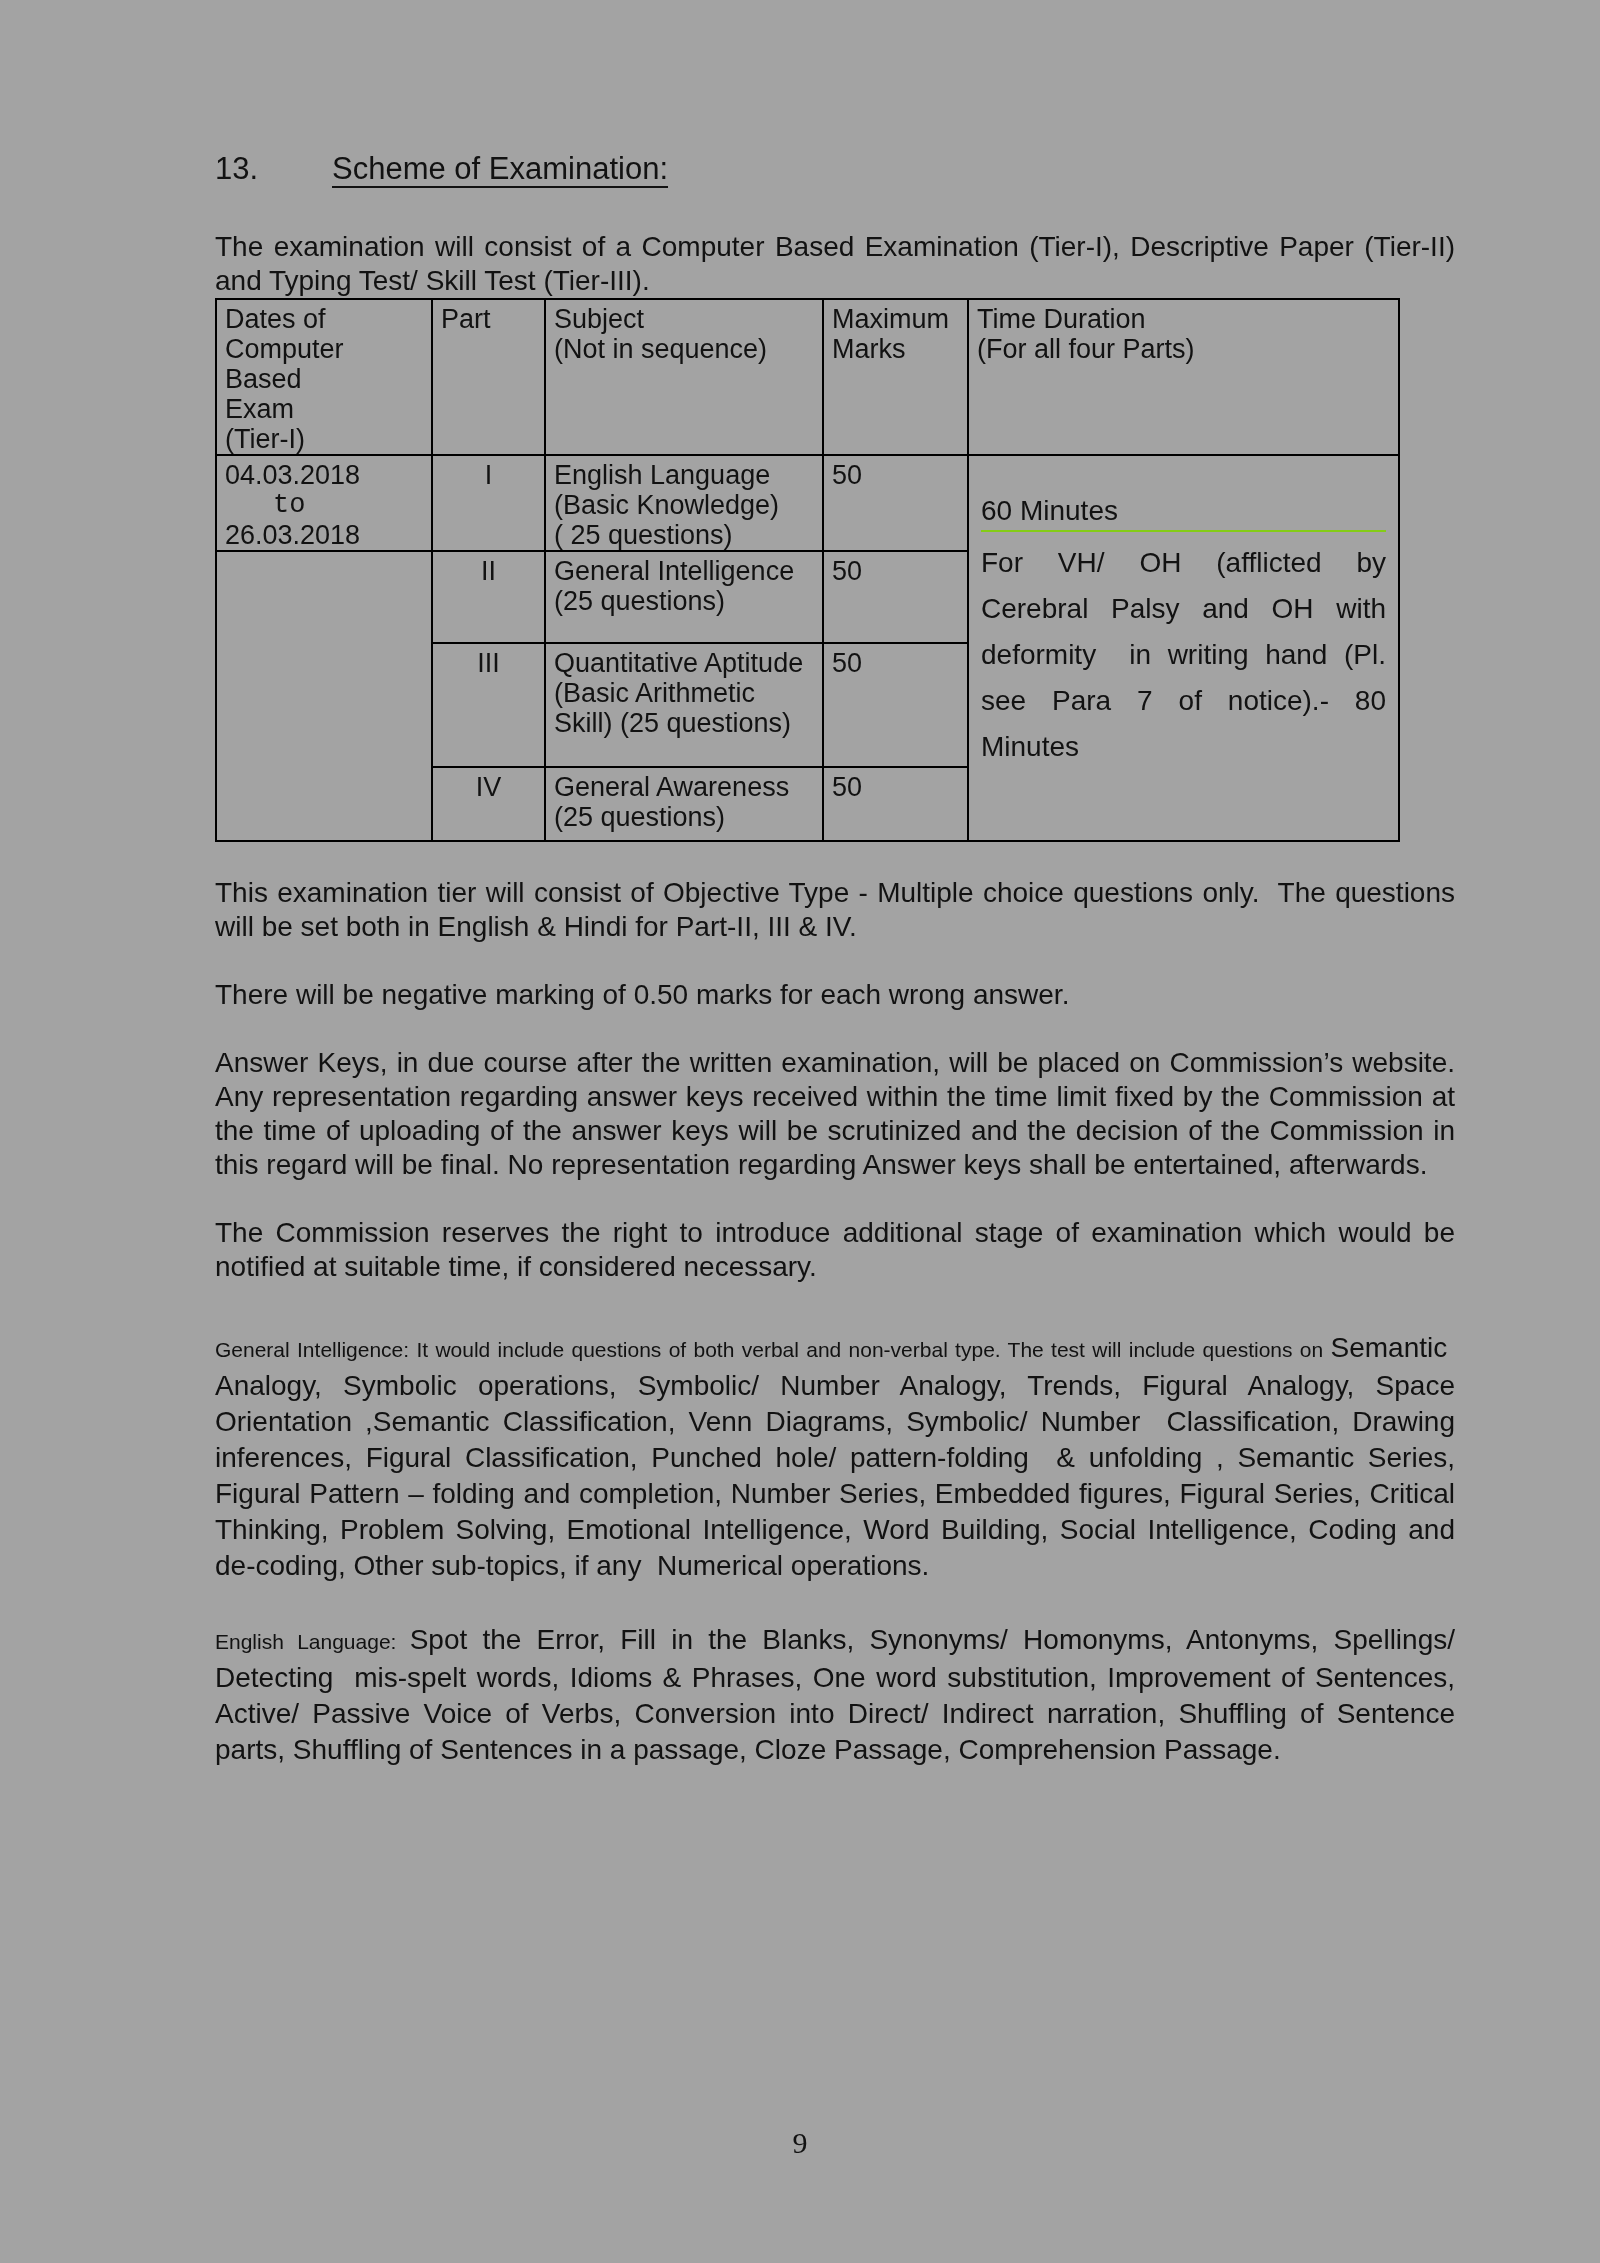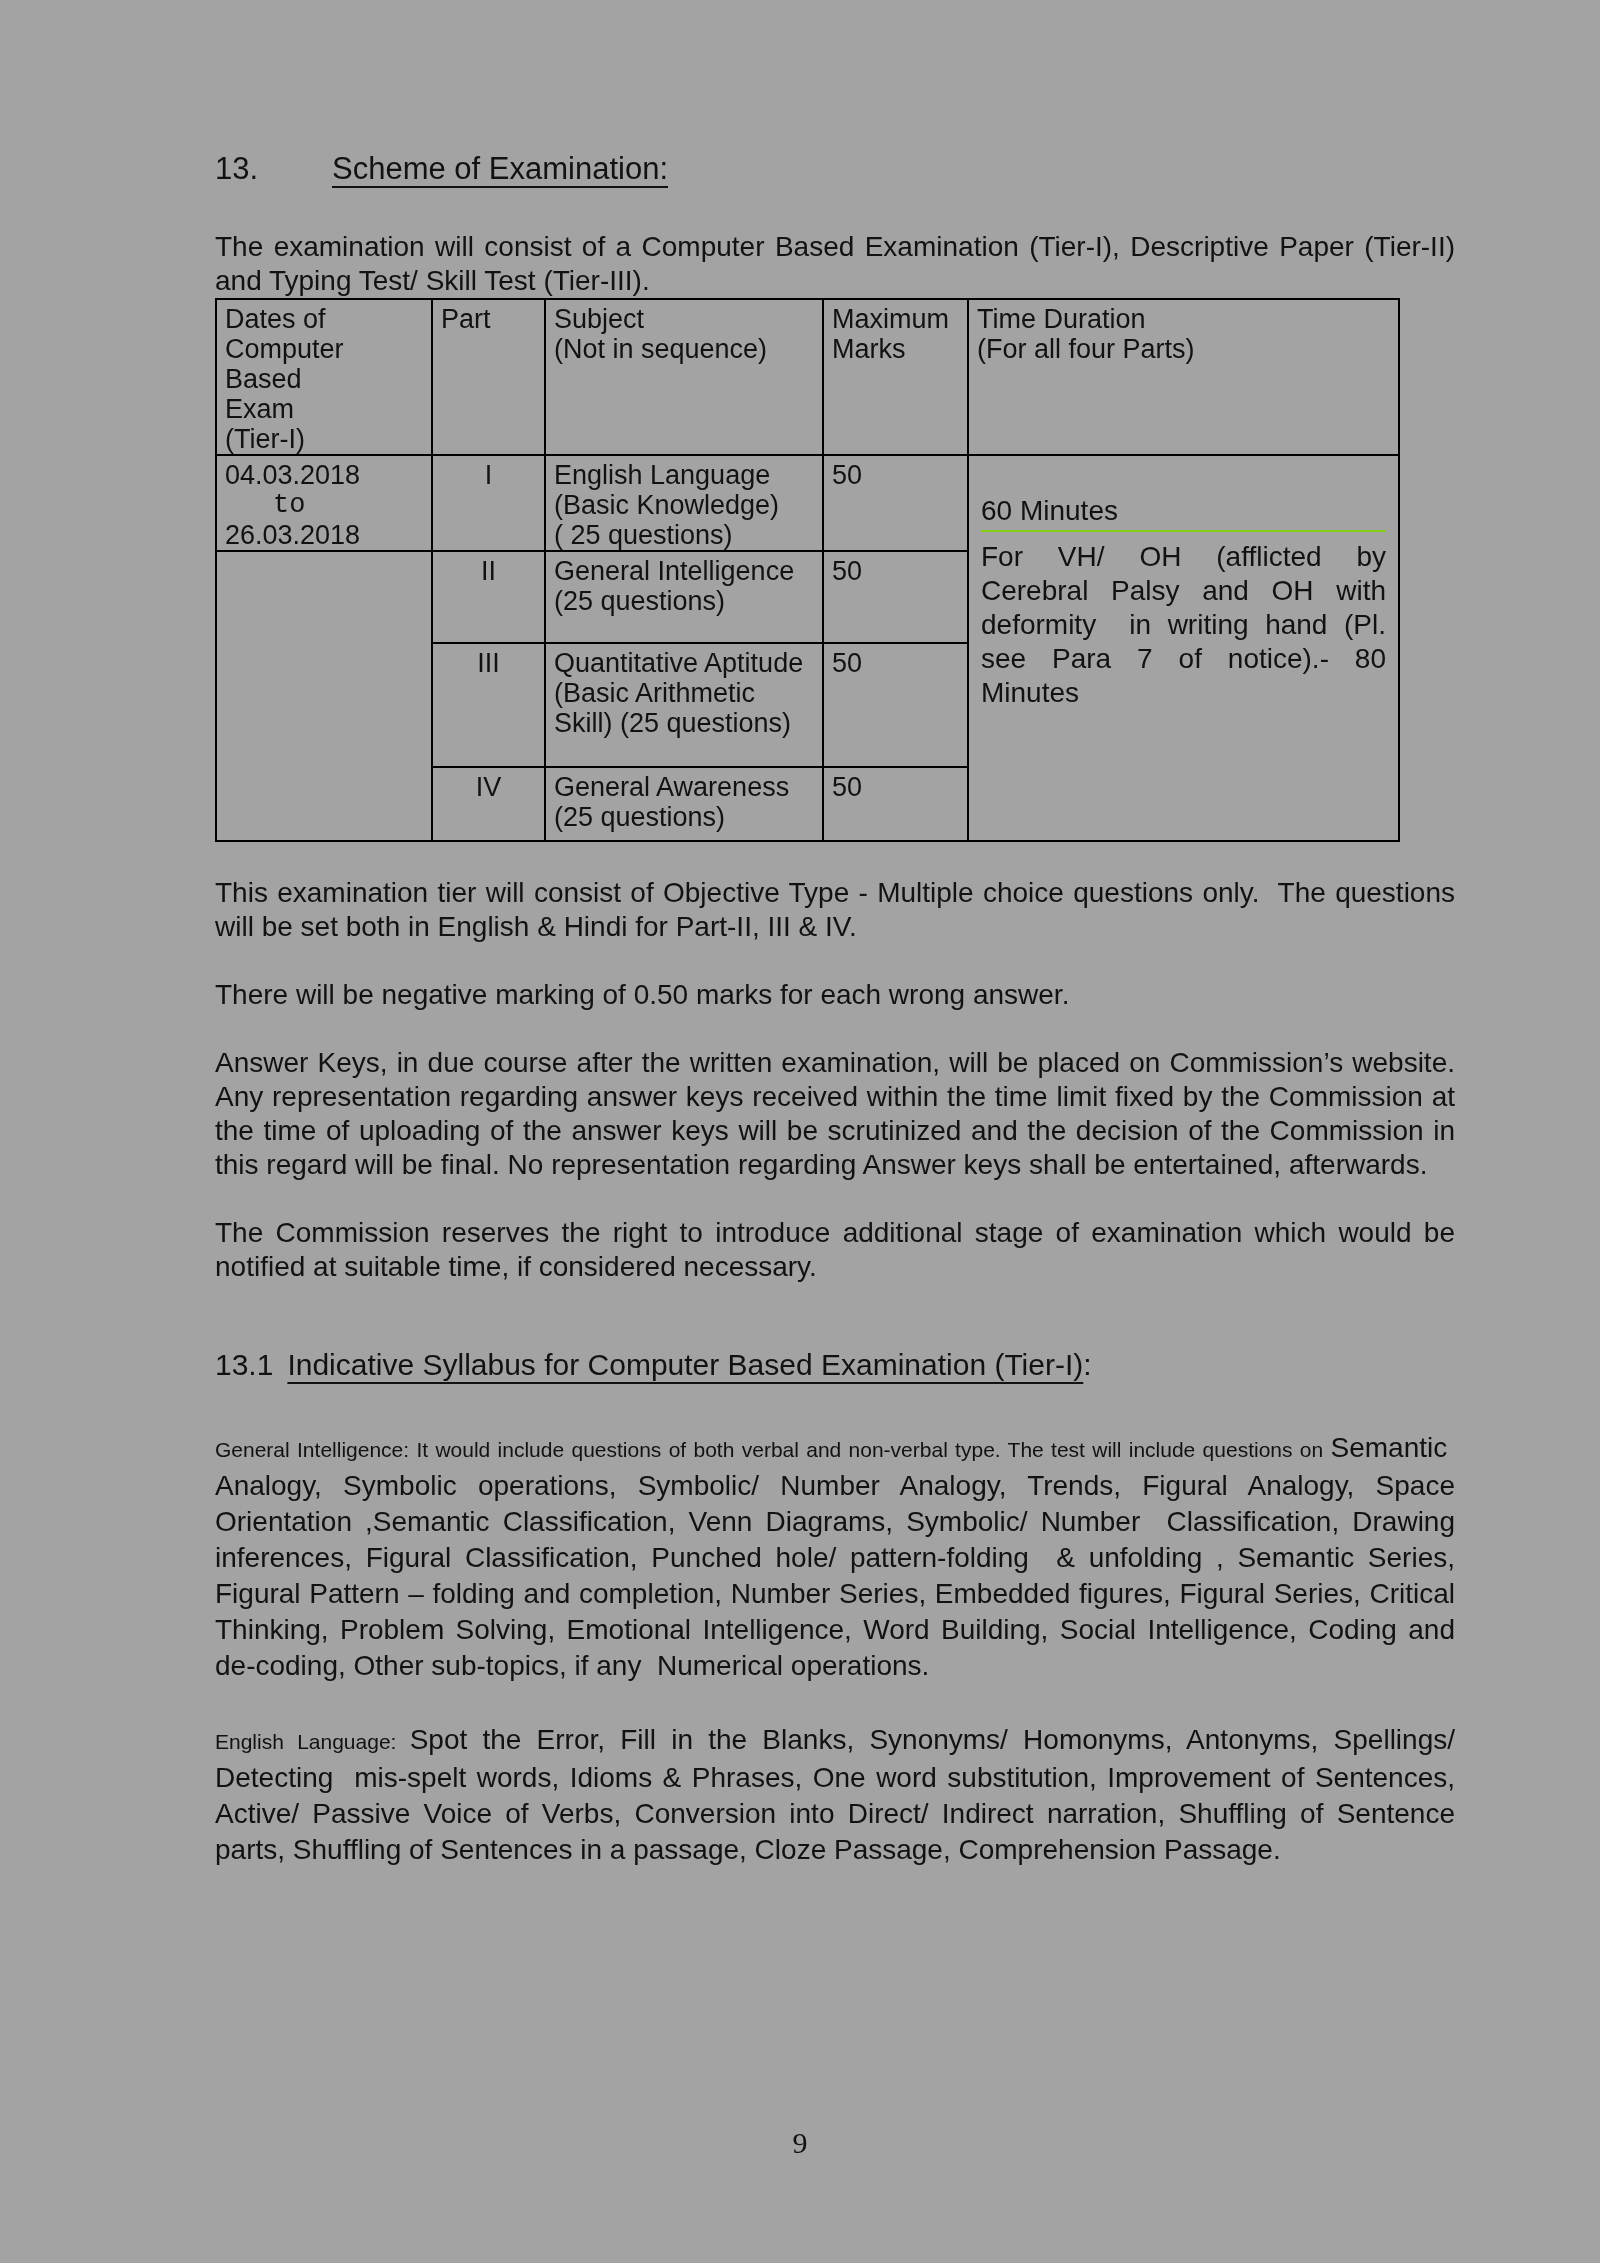--- a/index.html
+++ b/index.html
@@ -71,21 +71,21 @@
   .sixty {
     margin-top: 38px;
     font-size: 28px;
     line-height: 34px;
     padding-bottom: 2px;
     border-bottom: 2px solid #84cc16;
   }
   .vh {
     margin-top: 8px;
     font-size: 28px;
-    line-height: 34px;
+    line-height: 46px;
     text-align: justify;
   }
 
   
   h2 {
     font-size: 30px;
     font-weight: normal;
     line-height: 38px;
     margin-top: 62px;
   }
@@ -181,23 +181,20 @@
     </table>
 
     <p class="para justify">This examination tier will consist of Objective Type - Multiple choice questions only.&nbsp; The questions will be set both in English &amp; Hindi for Part-II, III &amp; IV.</p>
 
     <p class="para">There will be negative marking of 0.50 marks for each wrong answer.</p>
 
     <p class="para justify">Answer Keys, in due course after the written examination, will be placed on Commission’s website. Any representation regarding answer keys received within the time limit fixed by the Commission at the time of uploading of the answer keys will be scrutinized and the decision of the Commission in this regard will be final. No representation regarding Answer keys shall be entertained, afterwards.</p>
 
     <p class="para justify">The Commission reserves the right to introduce additional stage of examination which would be notified at suitable time, if considered necessary.</p>
 
-    <h2>
-      <span class="h2-num">13.1</span><span class="underline">Indicative Syllabus for Computer Based Examination (Tier-I)</span><span>:</span>
-    </h2>
 
     <p class="para justify syl">
       <span class="lead">General Intelligence: It would include questions of both verbal and non-verbal type. The test will include questions on </span><span>Semantic&nbsp; Analogy, Symbolic operations, Symbolic/ Number Analogy, Trends, Figural Analogy, Space Orientation ,Semantic Classification, Venn Diagrams, Symbolic/ Number&nbsp; Classification, Drawing inferences, Figural Classification, Punched hole/ pattern-folding&nbsp; &amp; unfolding , Semantic Series, Figural Pattern – folding and completion, Number Series, Embedded figures, Figural Series, Critical Thinking, Problem Solving, Emotional Intelligence, Word Building, Social Intelligence, Coding and de-coding, Other sub-topics, if any&nbsp; Numerical operations.</span>
     </p>
 
     <p class="para justify syl syl2">
       <span class="lead">English Language: </span><span>Spot the Error, Fill in the Blanks, Synonyms/ Homonyms, Antonyms, Spellings/ Detecting&nbsp; mis-spelt words, Idioms &amp; Phrases, One word substitution, Improvement of Sentences, Active/ Passive Voice of Verbs, Conversion into Direct/ Indirect narration, Shuffling of Sentence parts, Shuffling of Sentences in a passage, Cloze Passage, Comprehension Passage.</span>
     </p>
 
   </main>

